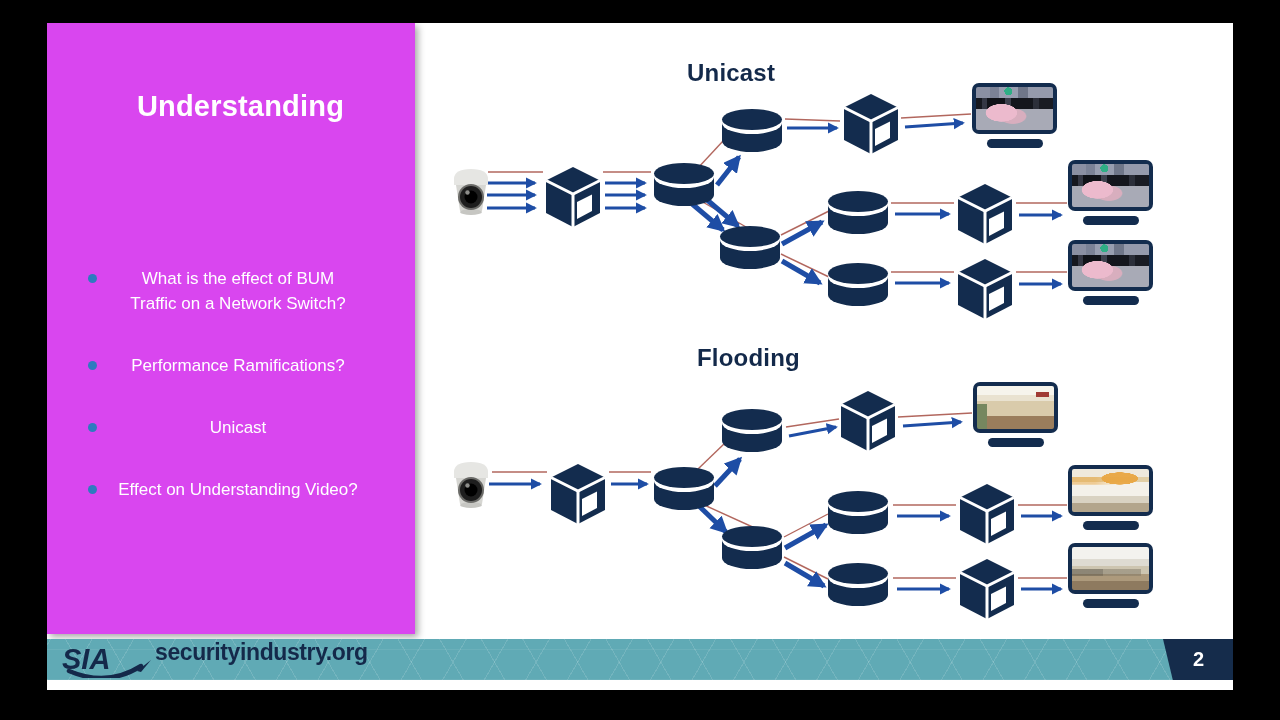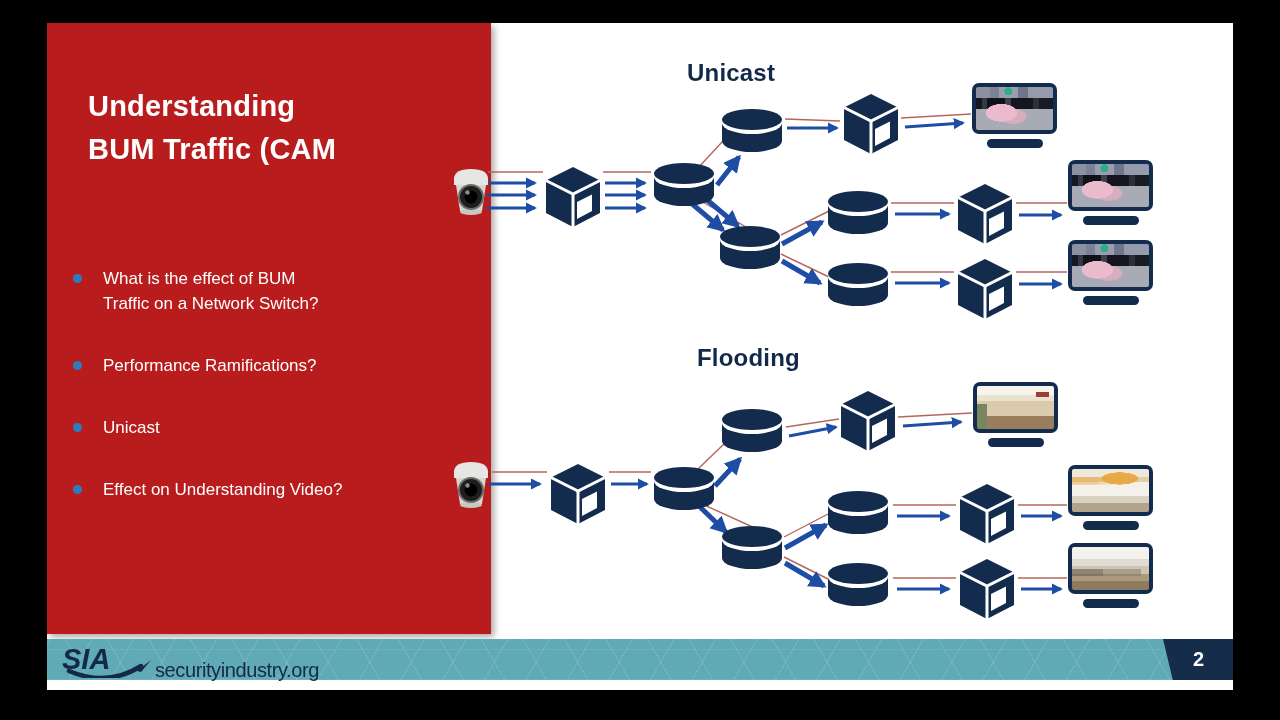--- a/index.html
+++ b/index.html
@@ -3,26 +3,26 @@
 <meta charset="utf-8">
 <style>
   * { margin:0; padding:0; box-sizing:border-box; }
   html,body { width:1280px; height:720px; background:#000; overflow:hidden;
               font-family:"Liberation Sans", sans-serif; }
   .frame { position:relative; width:1280px; height:720px; background:#000; }
   .slide { position:absolute; left:47px; top:23px; width:1186px; height:667px;
            background:#ffffff; overflow:hidden; }
 
   
-  .sidebar { position:absolute; left:0; top:0; width:444px; height:611px;
-             background:#b91c1c; box-shadow:3px 3px 7px rgba(0,0,0,.35); }
+  .sidebar { position:absolute; left:0; top:0; width:368px; height:611px;
+             background:#d946ef; box-shadow:3px 3px 7px rgba(0,0,0,.35);text-align:center; }
   .title { position:absolute; left:41px; top:62px; width:305px; color:#fff;
            font-size:29px; font-weight:700; line-height:43px; letter-spacing:.2px; }
   .title span { display:block; }
-  .bullets { position:absolute; left:26px; top:243px; width:280px; list-style:none; }
+  .bullets { position:absolute; left:41px; top:243px; width:280px; list-style:none; }
   .bullets li { display:flex; margin-bottom:37px; color:#fff; font-size:17px;
                 line-height:25px; }
   .bullets li .dot { flex:0 0 9px; width:9px; height:9px; border-radius:50%;
                 background:#2e7bbf; margin:8px 21px 0 0; }
   .bullets li .btxt { width:240px; }
 
   
   .dg-label { position:absolute; color:#13294a; font-size:24px; font-weight:700;
               text-align:left; letter-spacing:.2px; }
   .icon { position:absolute; }
@@ -88,22 +88,22 @@
 
   
   .footer-band { position:absolute; left:0; top:616px; width:1186px; height:41px;
     background-color:#60aab5;
     background-image:
       repeating-linear-gradient(60deg, rgba(255,255,255,.13) 0 1px, rgba(0,0,0,0) 1px 36px),
       repeating-linear-gradient(-60deg, rgba(255,255,255,.13) 0 1px, rgba(0,0,0,0) 1px 36px),
       repeating-linear-gradient(0deg, rgba(255,255,255,.07) 0 1px, rgba(0,0,0,0) 1px 30px);
     z-index:3; }
   .sia-logo { position:absolute; left:14px; top:3px; width:92px; height:36px; }
-  .site-text { position:absolute; left:108px; top:20px; color:#14294a; font-size:20px;
-               font-weight:400; letter-spacing:-.4px; }
+  .site-text { position:absolute; left:108px; top:0; color:#14294a; font-size:23px;
+               font-weight:700; letter-spacing:-.4px; }
   .page-badge { position:absolute; right:0; top:0; width:70px; height:41px;
                 background:#152c4b; clip-path:polygon(0 0, 100% 0, 100% 100%, 14% 100%);
                 color:#fff; font-size:20px; font-weight:700; line-height:41px;
                 padding-left:30px; letter-spacing:.5px; }
   .defs-holder { position:absolute; width:0; height:0; overflow:hidden; }
 </style>
 </head>
 <body>
 
 <div class="frame">
@@ -195,21 +195,20 @@
       <line class="t" x1="738" y1="540" x2="777" y2="563"></line>
       <line class="b" x1="850" y1="493" x2="902" y2="493"></line>
       <line class="b" x1="974" y1="493" x2="1014" y2="493"></line>
       <line class="b" x1="850" y1="566" x2="902" y2="566"></line>
       <line class="b" x1="974" y1="566" x2="1014" y2="566"></line>
     </svg>
 
     <div class="sidebar">
       <div class="title">
         <span>Understanding</span>
-        <span>BUM Traffic (CAM</span>
       </div>
       <ul class="bullets">
         <li>
           <span class="dot"></span>
           <span class="btxt">What is the effect of BUM Traffic on a Network Switch?</span>
           </li>
         <li>
           <span class="dot"></span>
           <span class="btxt">Performance Ramifications?</span>
           </li>

